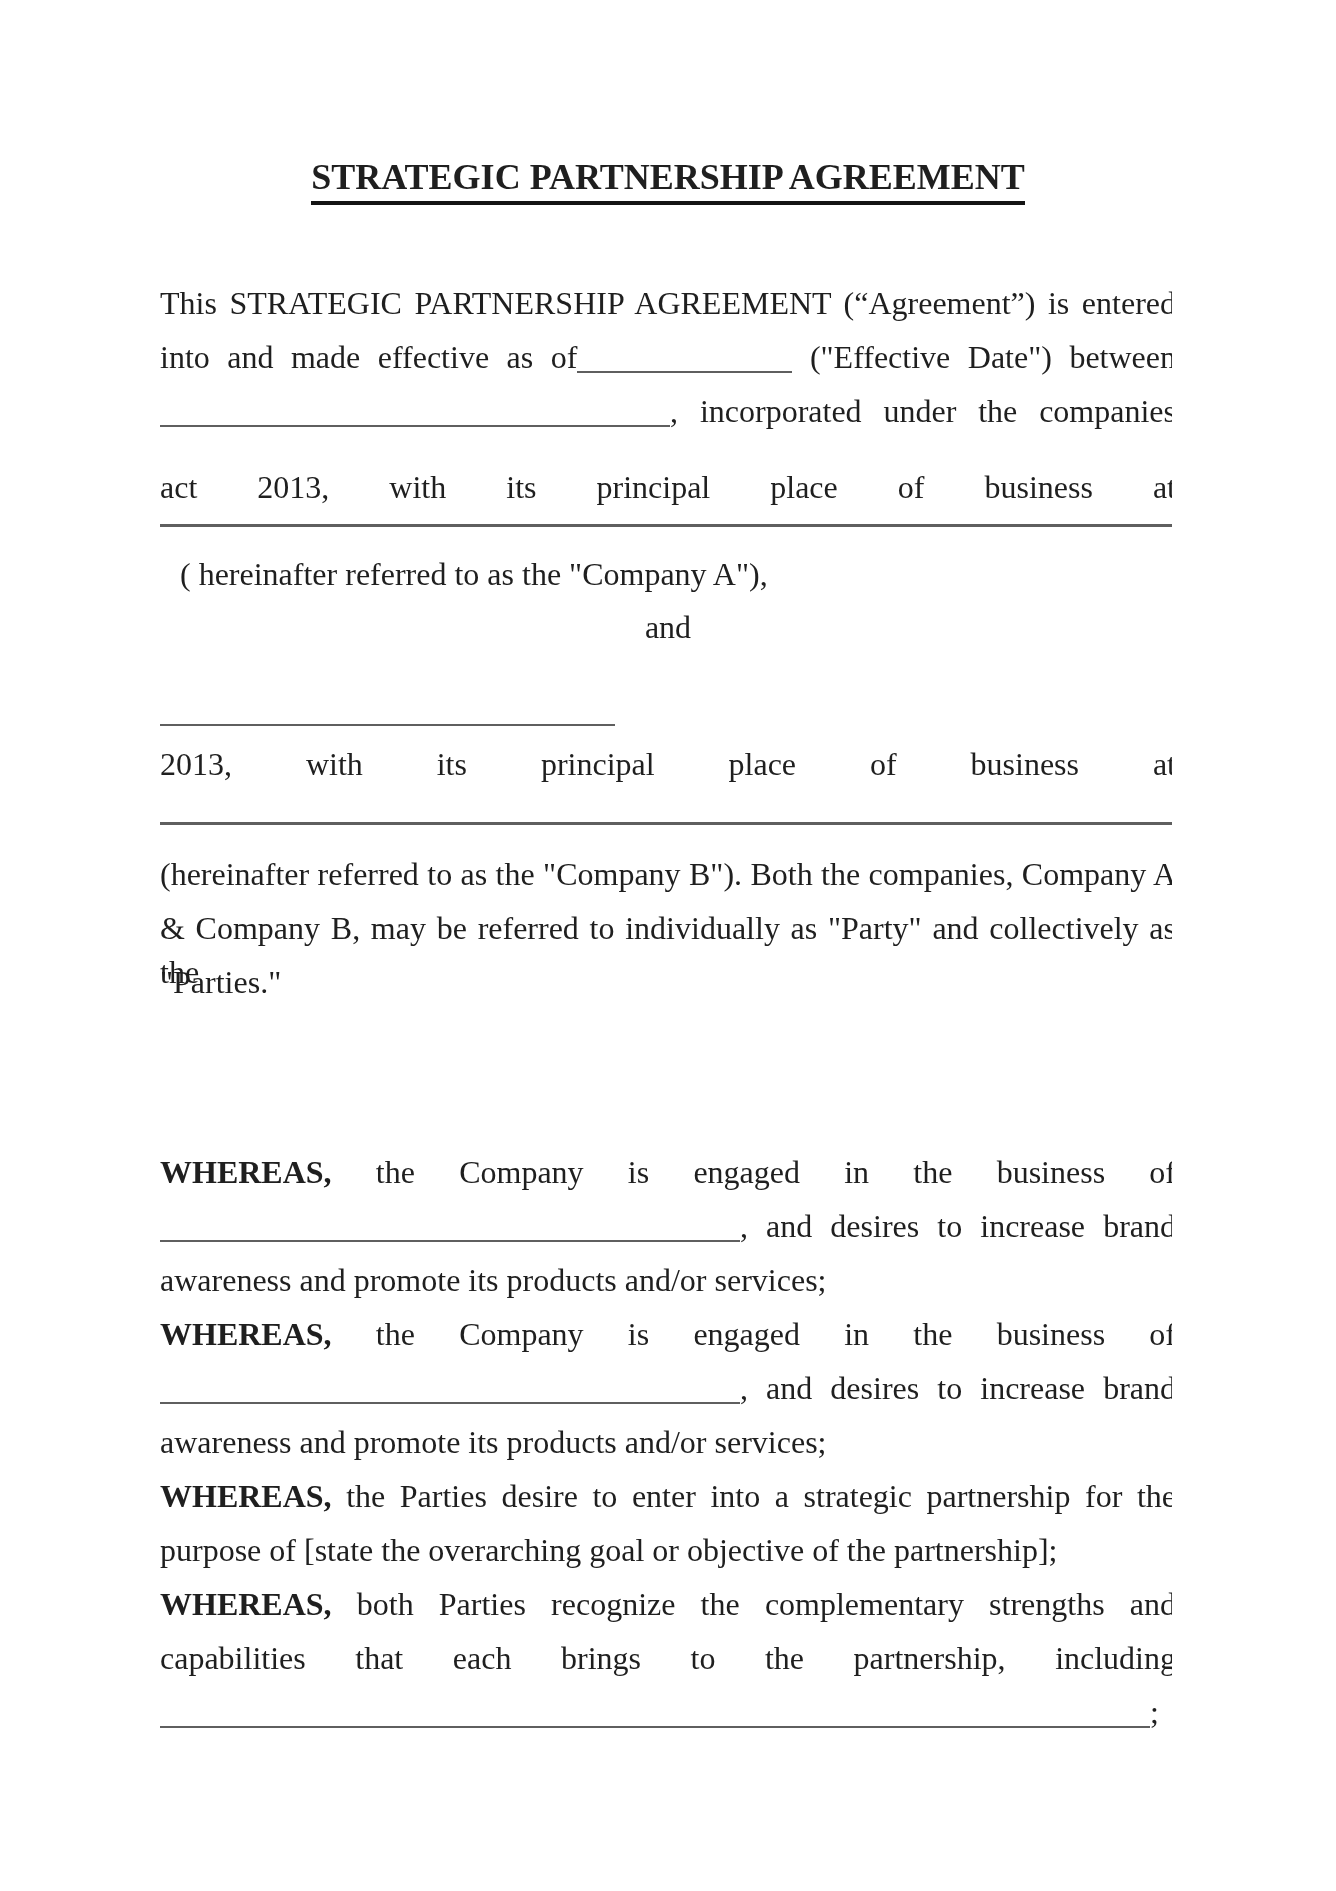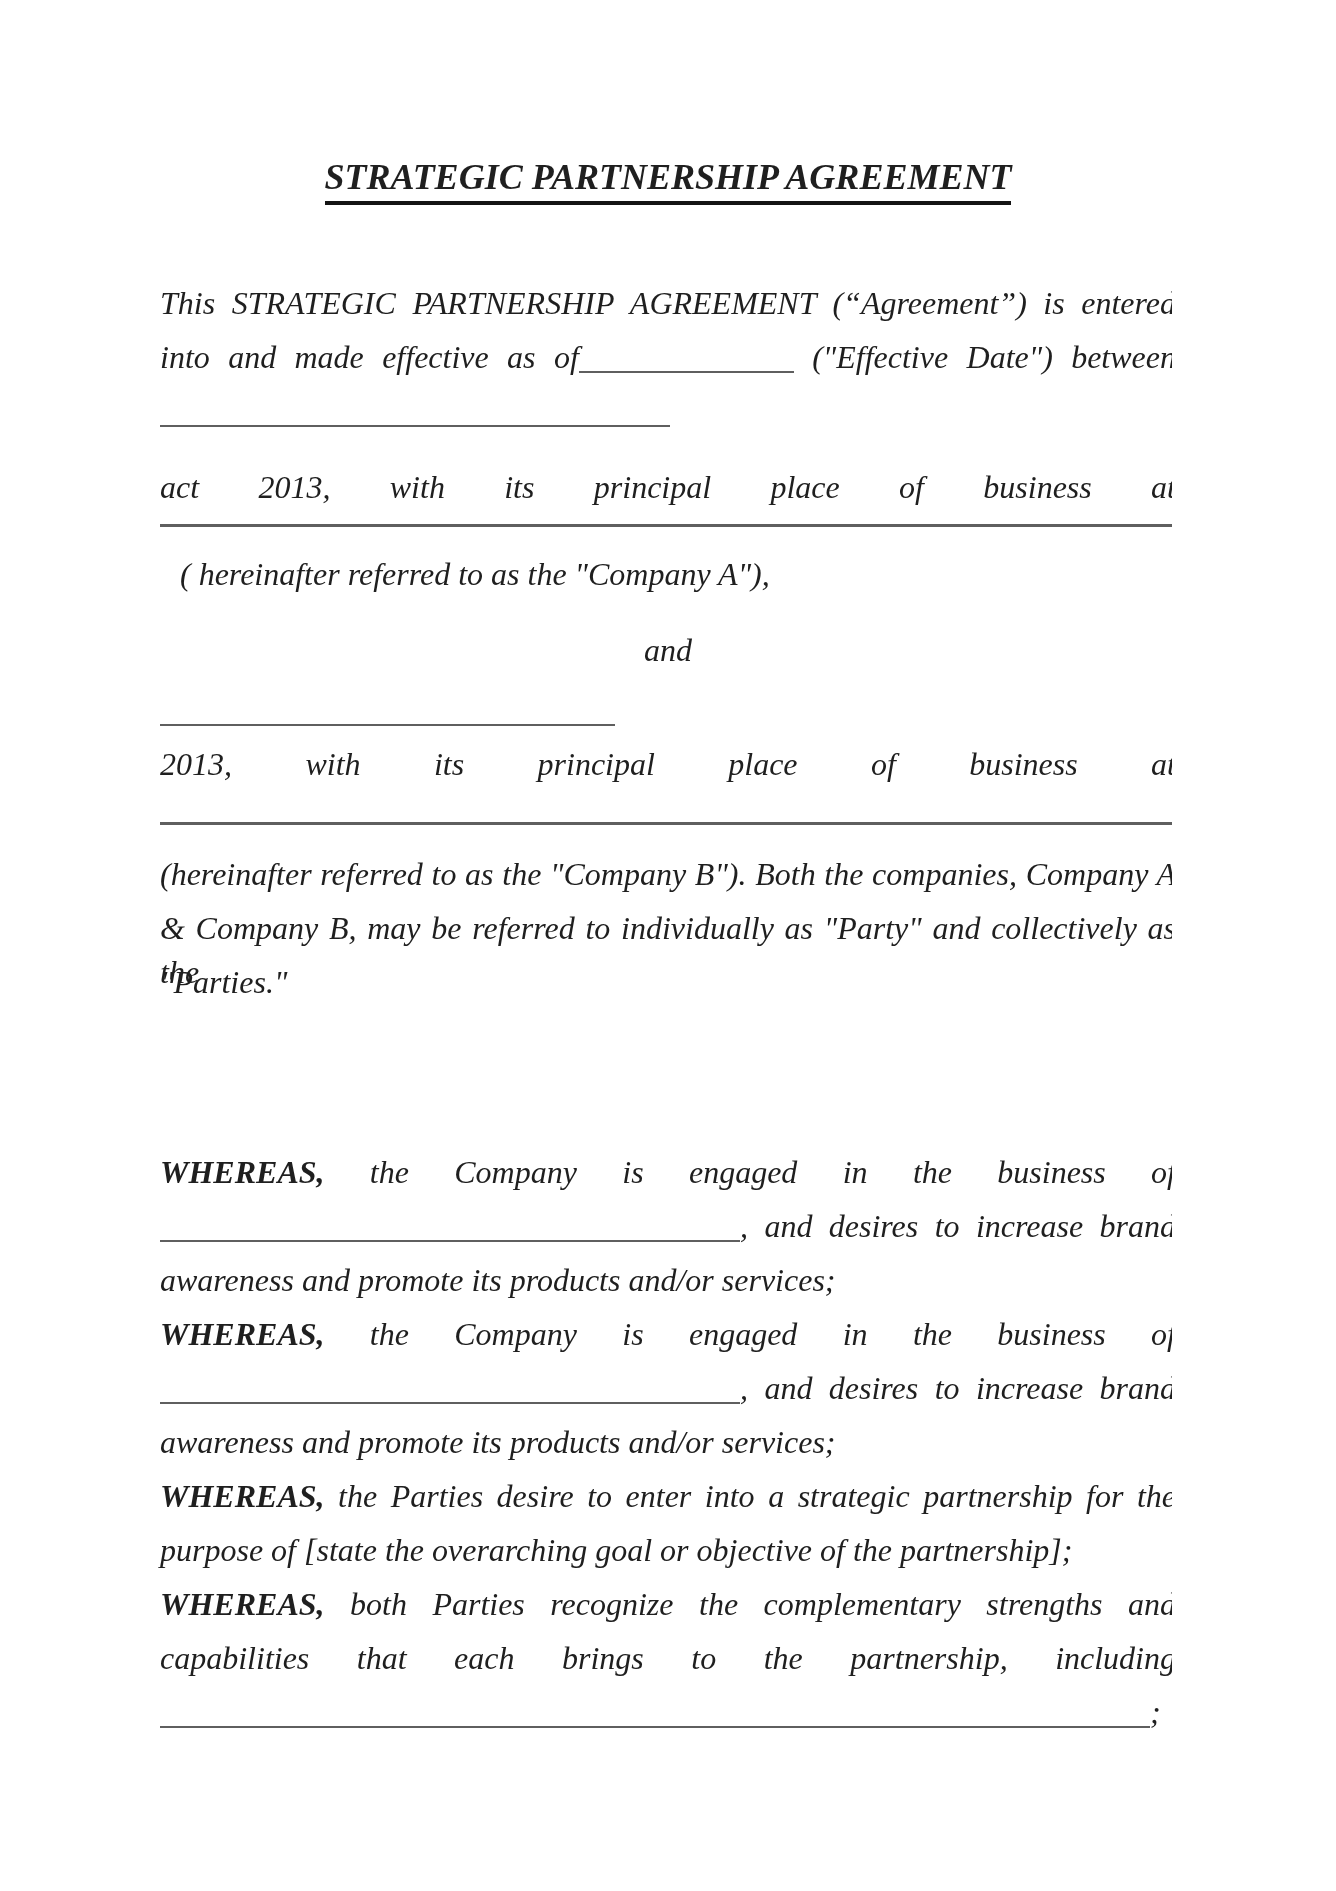--- a/index.html
+++ b/index.html
@@ -4,21 +4,20 @@
 <style>
   html, body { margin: 0; padding: 0; background: #ffffff; }
   .page {
     position: relative;
     width: 1172px;
     height: 1891px;
     background: #ffffff;
     font-family: "Liberation Serif", "DejaVu Serif", serif;
     color: #1f1f1f;
     overflow: hidden;
-    font-style: italic;
   }
   .line {
     position: absolute;
     left: 160px;
     width: 1016px;
     font-size: 32px;
     line-height: 44px;
     white-space: normal;
   }
   .align-justify { text-align: justify; text-align-last: justify; -moz-text-align-last: justify; }
@@ -63,25 +62,25 @@
 <main class="page">
 
   <header class="doc-heading title-pos">
     <span class="hline">STRATEGIC PARTNERSHIP AGREEMENT</span>
   </header>
 
 
   <div id="doc-lines">
       <div class="line align-justify" style="top: 281px;"><span>This STRATEGIC PARTNERSHIP AGREEMENT (“Agreement”) is entered</span></div>
       <div class="line align-justify" style="top: 335px;"><span>into and made effective as of</span><span class="blank" style="width: 215px;"></span><span> ("Effective Date") between</span></div>
-      <div class="line align-justify" style="top: 389px;"><span class="blank" style="width: 510px;"></span></div>
+      <div class="line align-justify" style="top: 389px;"><span class="blank" style="width: 510px;"></span><span>, incorporated under the companies</span></div>
       <div class="line align-justify" style="top: 465px;"><span>act 2013, with its principal place of business at</span></div>
       <div class="line align-left" style="top: 491px;"><span class="blank full"></span></div>
       <div class="line align-left" style="top: 552px; margin-left: 20px;"><span>( hereinafter referred to as the "Company A"),</span></div>
-      <div class="line align-center" style="top: 628px;"><span>and</span></div>
+      <div class="line align-center" style="top: 605px;"><span>and</span></div>
       <div class="line align-justify" style="top: 688px;"><span class="blank" style="width: 455px;"></span></div>
       <div class="line align-justify" style="top: 742px;"><span>2013, with its principal place of business at</span></div>
       <div class="line align-left" style="top: 789px;"><span class="blank full"></span></div>
       <div class="line align-justify" style="top: 852px;"><span>(hereinafter referred to as the "Company B"). Both the companies, Company A</span></div>
       <div class="line align-justify" style="top: 906px;"><span>&amp; Company B, may be referred to individually as "Party" and collectively as the</span></div>
       <div class="line align-left" style="top: 960px;"><span>"Parties."</span></div>
       <div class="line align-justify" style="top: 1150px;"><span class="bold">WHEREAS,</span><span> the Company is engaged in the business of</span></div>
       <div class="line align-justify" style="top: 1204px;"><span class="blank" style="width: 580px;"></span><span>, and desires to increase brand</span></div>
       <div class="line align-left" style="top: 1258px;"><span>awareness and promote its products and/or services;</span></div>
       <div class="line align-justify" style="top: 1312px;"><span class="bold">WHEREAS,</span><span> the Company is engaged in the business of</span></div>

